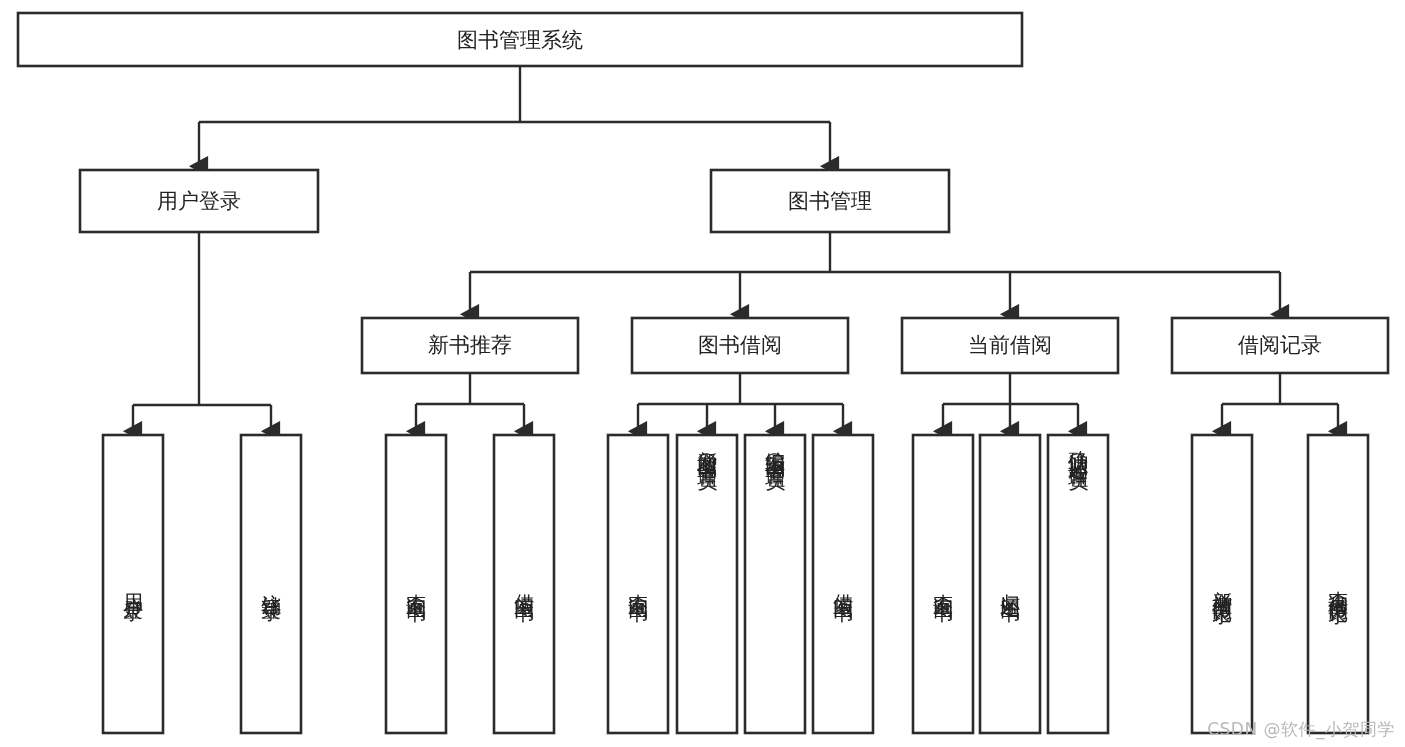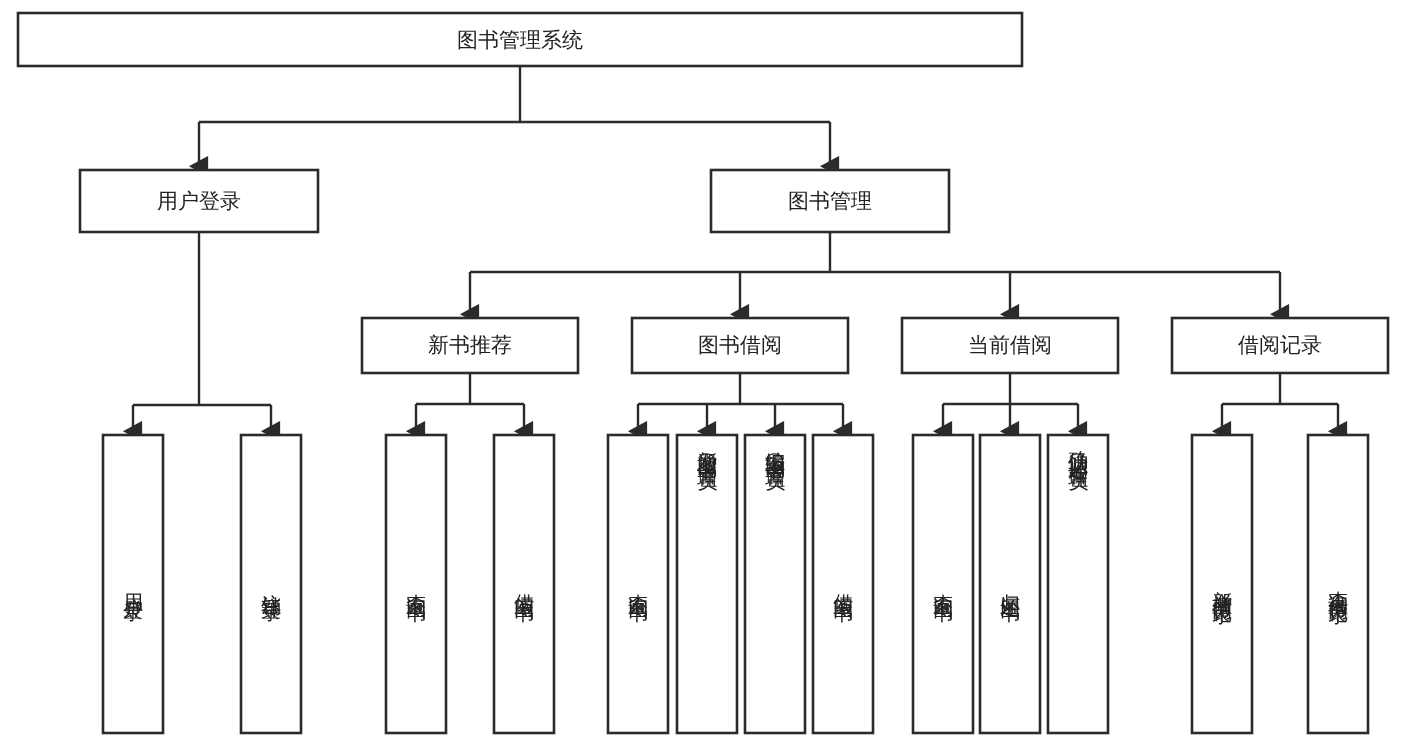--- a/index.html
+++ b/index.html
@@ -206,13 +206,14 @@
     <span class="leaf-label">确认归还（管理员）</span>
   </div>
 
   <div class="leaf-label-wrap" style="left:1192px; top:435px; width:60px; height:298px;">
     <span class="leaf-label">新增借阅记录</span>
   </div>
   <div class="leaf-label-wrap" style="left:1308px; top:435px; width:60px; height:298px;">
     <span class="leaf-label">查询借阅记录</span>
   </div>
 
+  <div class="watermark">CSDN @软件_小贺同学</div>
 </div>
 
 </body></html>

